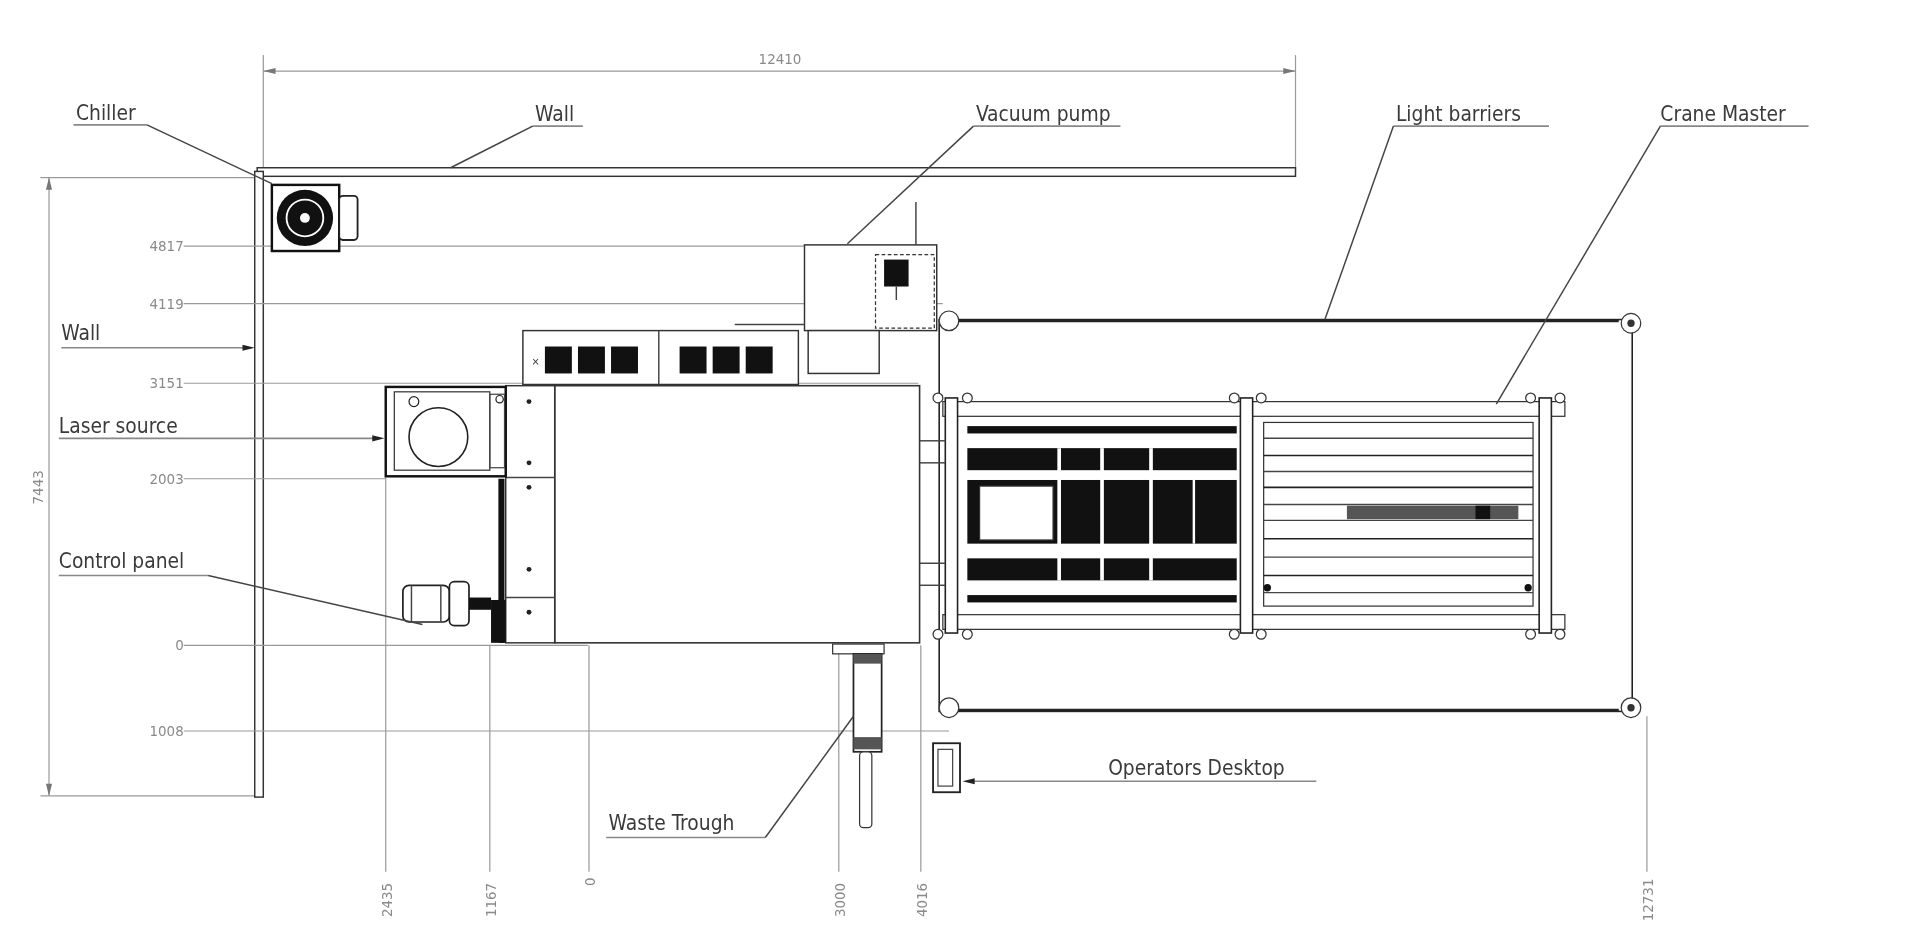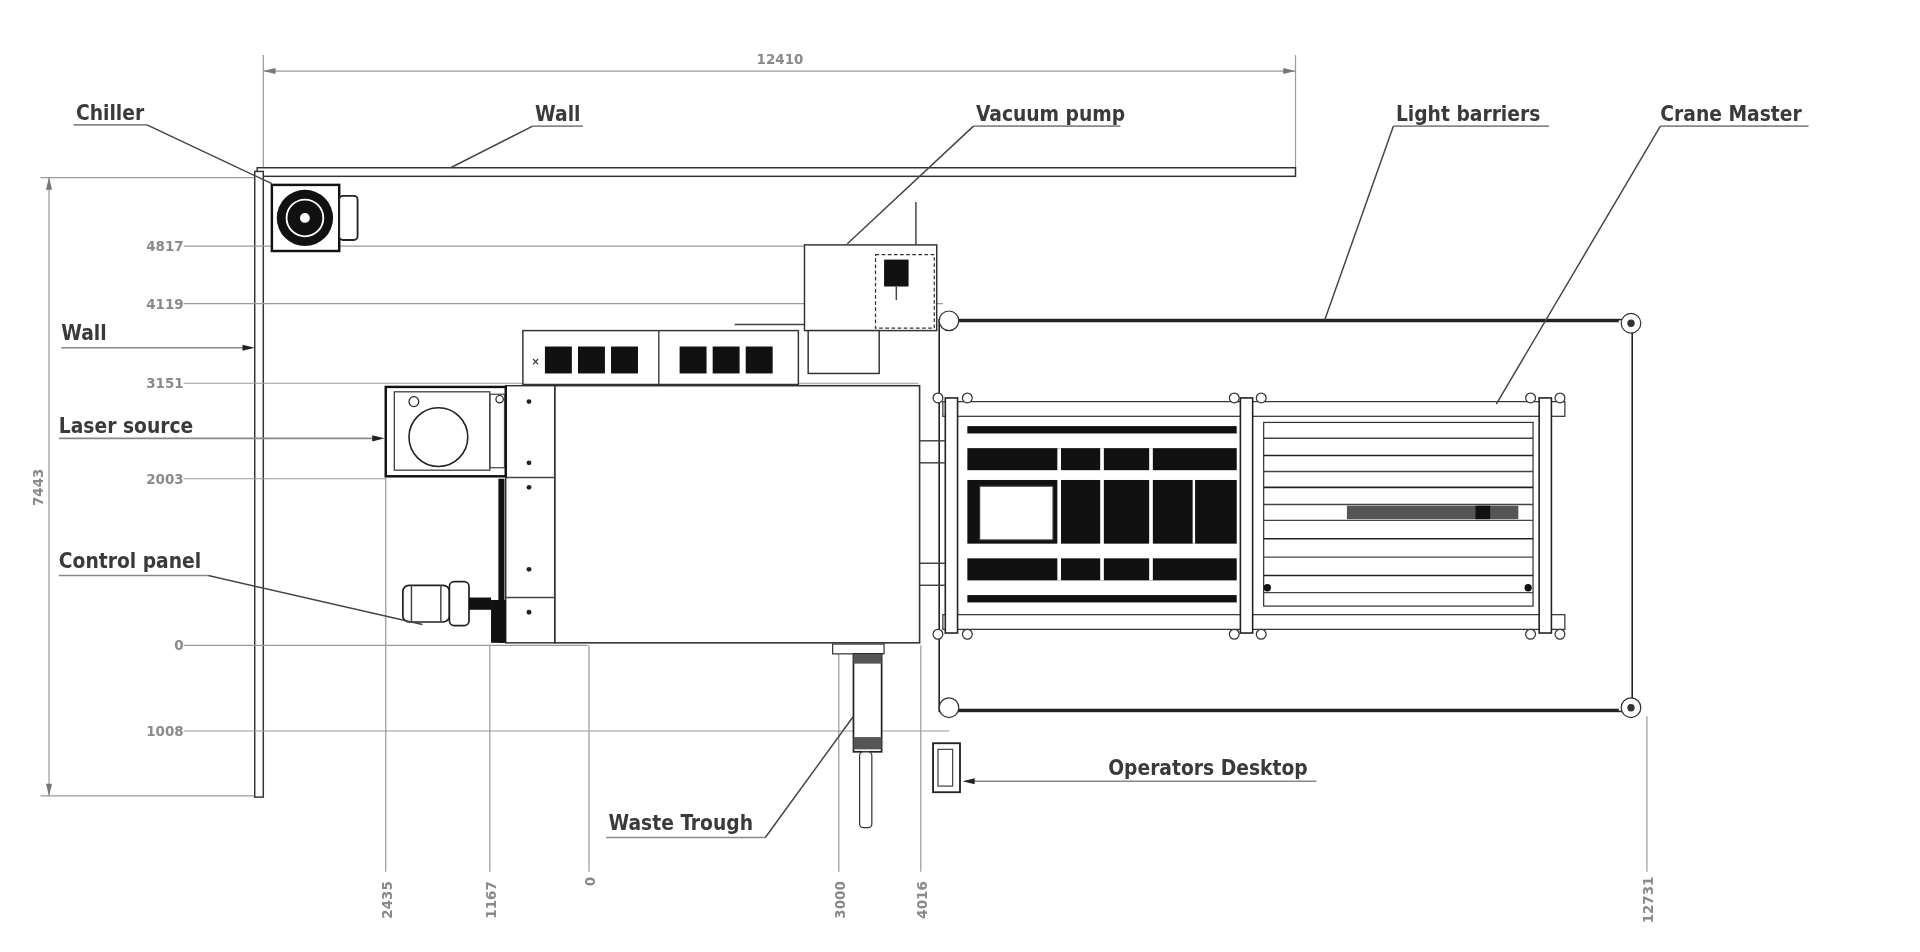--- a/index.html
+++ b/index.html
@@ -1,17 +1,17 @@
 <!DOCTYPE html>
 <html><head>
 <meta charset="utf-8">
 <style>
   html, body { margin:0; padding:0; background:#ffffff; }
   body { width:1920px; height:952px; overflow:hidden; font-family:"DejaVu Sans", sans-serif; }
-  #canvas { position:absolute; left:0; top:0; width:1728px; height:952px;font-weight:bold; }
+  #canvas { position:absolute; left:0; top:0; width:1728px; height:952px; }
   svg { display:block; }
   .lbl { font-family:"DejaVu Sans Condensed","DejaVu Sans", sans-serif; font-size:17px; fill:#3a3a3a; }
   .dim { font-family:"DejaVu Sans", sans-serif; font-size:11px; fill:#8a8a8a; }
   .thin { stroke:#9a9a9a; stroke-width:1; fill:none; }
   .ln { stroke:#444; stroke-width:1.2; fill:none; }
   .ink { stroke:#222; stroke-width:1.4; fill:none; }
   .heavy { stroke:#222; stroke-width:2.2; fill:none; }
   .blk { fill:#111; }
   .uline { stroke:#888; stroke-width:1.3; }
 </style>

